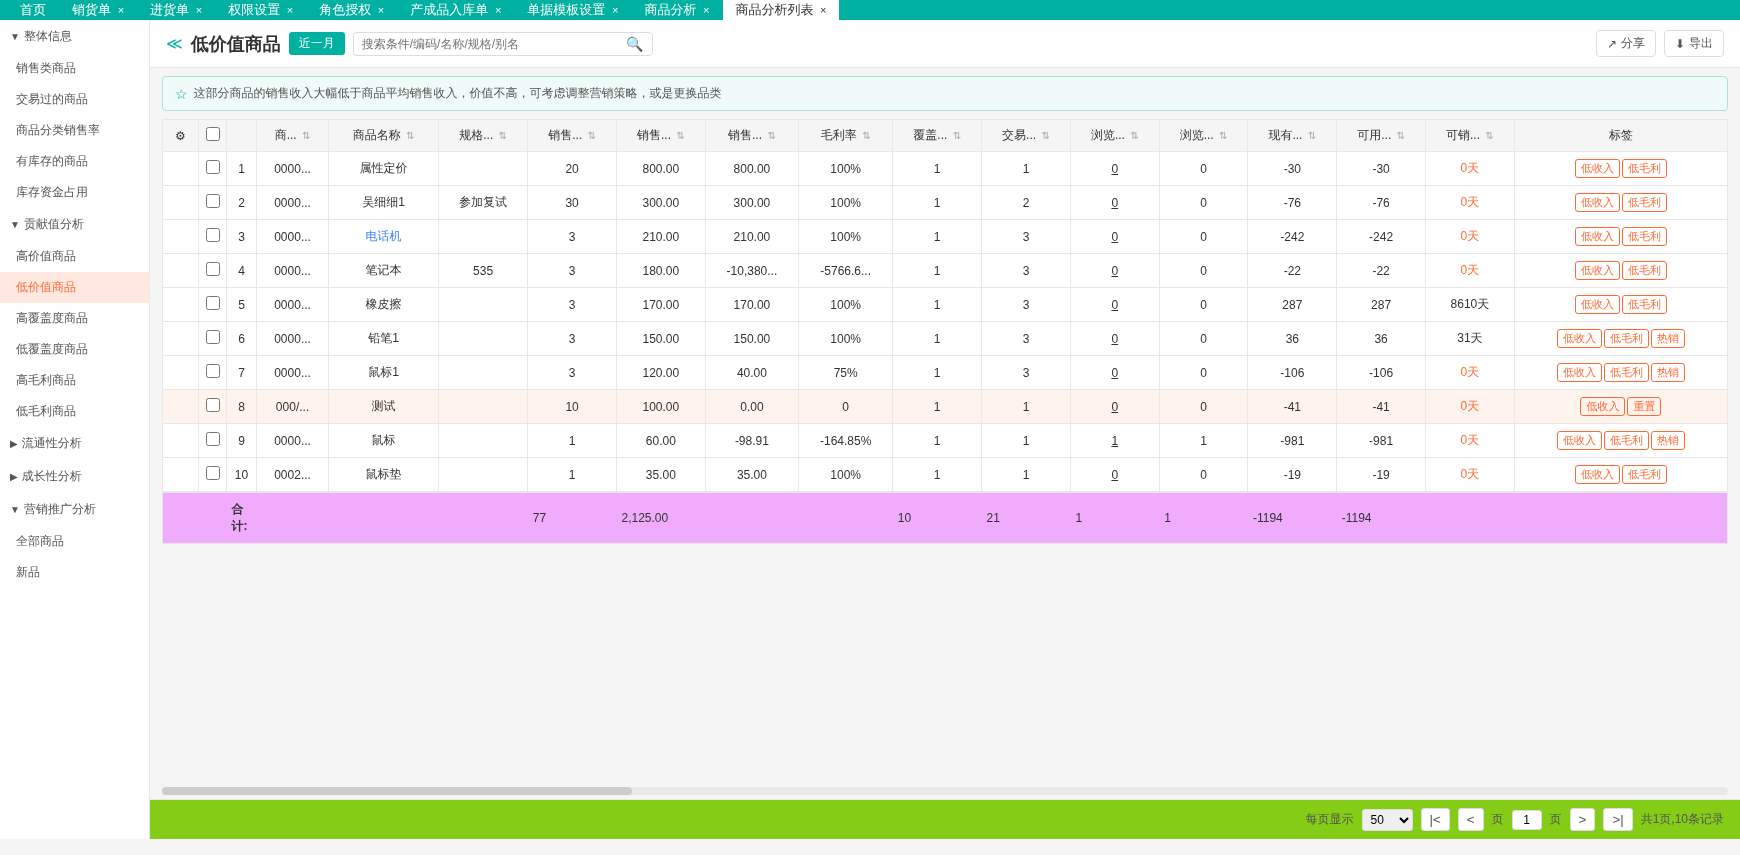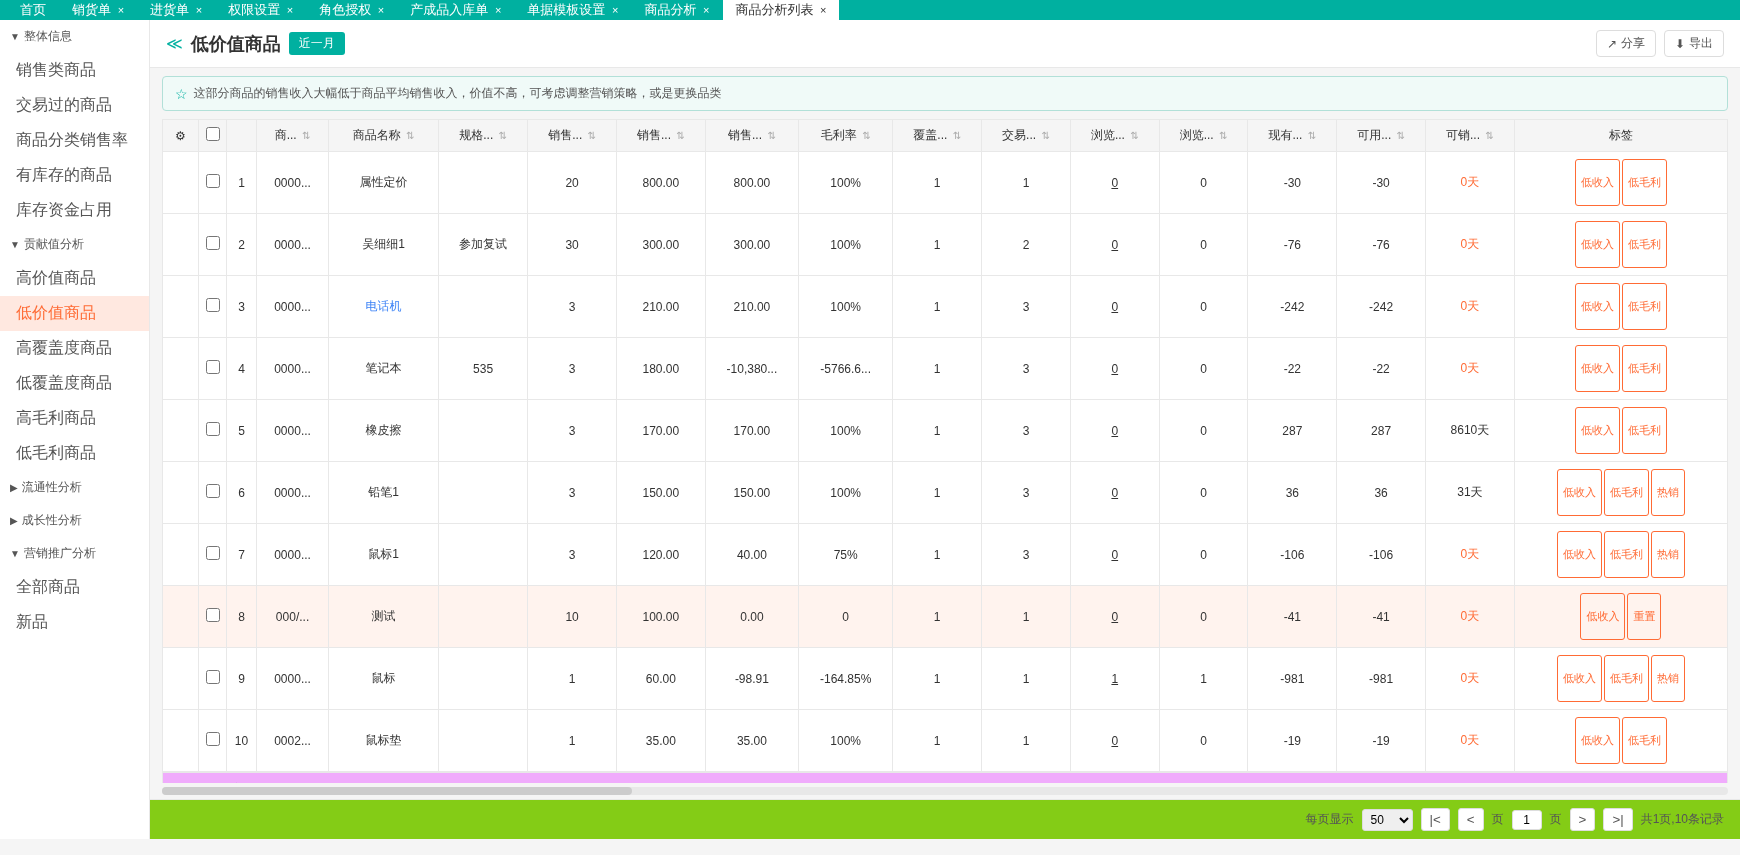--- a/index.html
+++ b/index.html
@@ -40,21 +40,21 @@
       display: flex;
       align-items: center;
       padding: 8px 10px;
       font-size: 12px;
       color: #555;
       cursor: pointer;
     }
     .sidebar-section-header .arrow { margin-right: 4px; font-size: 10px; }
     .sidebar-item {
       padding: 7px 10px 7px 16px;
-      font-size: 16px;
+      font-size: 12px;
       color: #555;
       cursor: pointer;
       font-family: Liberation Serif, serif;
     }
     .sidebar-item.active { background: #ffe8e0; color: #ff6b35; }
 
     
     .main { flex: 1; overflow: auto; display: flex; flex-direction: column; }
 
     
@@ -138,21 +138,21 @@
     thead th .sort-icon { color: #aaa; margin-left: 2px; font-size: 10px; }
     tbody td {
       border: 1px solid #e8e8e8;
       padding: 6px 5px;
       text-align: center;
       white-space: nowrap;
     }
     tbody tr.highlight { background: #fff3ee; }
     .tag {
       display: inline-block;
-      padding: 15px 5px;
+      padding: 1px 5px;
       border-radius: 3px;
       font-size: 11px;
       margin: 1px;
       border: 1px solid;
     }
     .tag-low-income { color: #ff6b35; border-color: #ff6b35; }
     .tag-low-margin { color: #ff6b35; border-color: #ff6b35; }
     .tag-hot { color: #ff6b35; border-color: #ff6b35; }
     .tag-trash { color: #ff6b35; border-color: #ff6b35; }
     .underline-link { text-decoration: underline; cursor: pointer; color: #333; }
@@ -269,20 +269,24 @@
     <div class="sidebar-item">全部商品</div>
     <div class="sidebar-item">新品</div>
   </div>
 
   <div class="main">
 
     <div class="page-header">
       <span style="color:#00b0a0; cursor:pointer; font-size:16px;">≪</span>
       <span class="page-title">低价值商品</span>
       <span class="date-filter">近一月</span>
+      <div class="search-box">
+        <input type="text" placeholder="搜索条件/编码/名称/规格/别名" style="">
+        <span class="search-icon">🔍</span>
+      </div>
       <div class="header-actions">
         <div class="header-btn">
           <span>↗</span>
           <span>分享</span>
         </div>
         <div class="header-btn">
           <span>⬇</span>
           <span>导出</span>
         </div>
       </div>
@@ -519,21 +523,21 @@
       <td><span class="tag tag-low-income">低收入</span><span class="tag tag-low-margin">低毛利</span></td>
     </tr>
           </tbody>
         <tfoot>
           <tr class="footer-total">
             <td colspan="2"></td>
             <td style="font-weight:bold;">合计:</td>
             <td></td>
             <td></td>
             <td></td>
-            <td>40</td>
+            <td>77</td>
             <td>2,125.00</td>
             <td></td>
             <td></td>
             <td>10</td>
             <td>21</td>
             <td>1</td>
             <td>1</td>
             <td>-1194</td>
             <td>-1194</td>
             <td></td>

